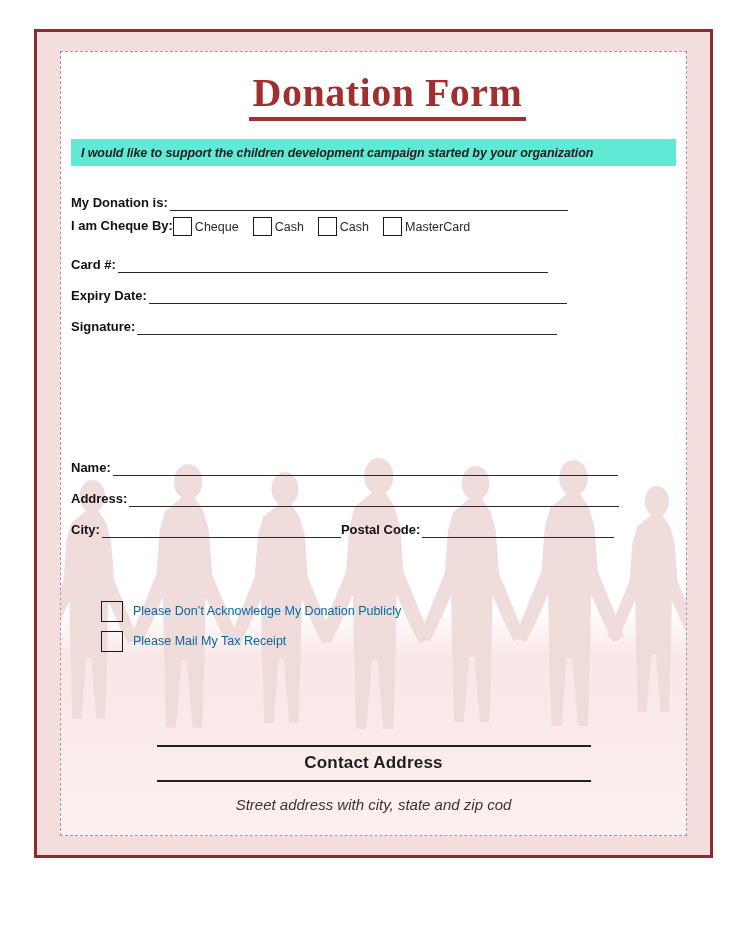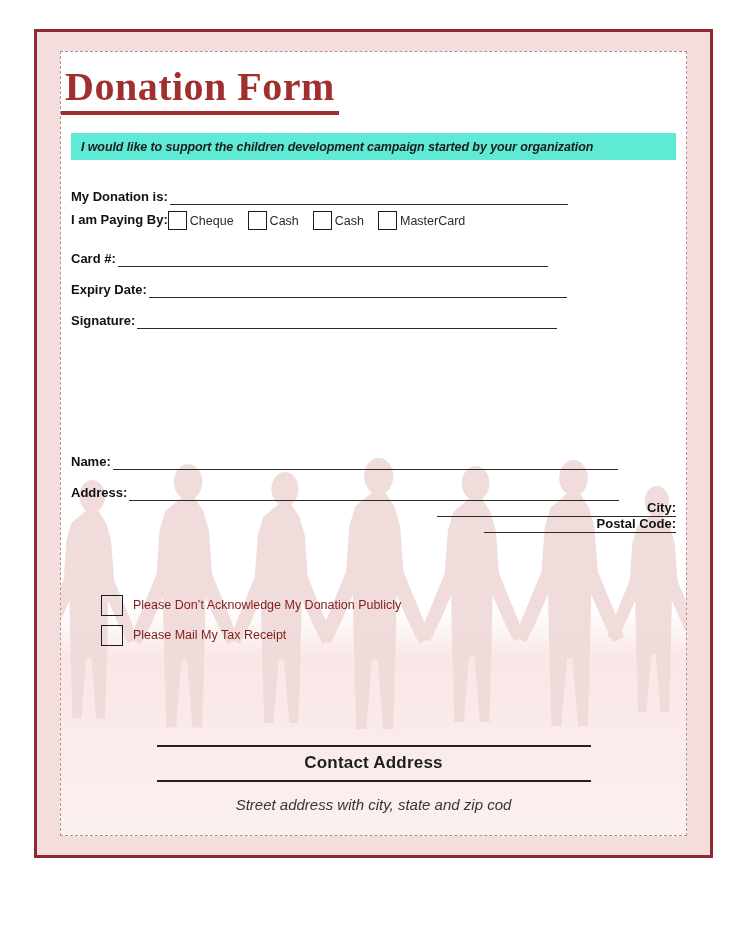--- a/index.html
+++ b/index.html
@@ -62,21 +62,23 @@
 
   
   .content {
     position: relative;
     z-index: 2;
     height: 100%;
   }
 
   
   .title-wrap {
-    padding-top: 14px;
+    text-align: center;
+    padding-top: 20px;
+    margin-left: 28px;
   }
   .title {
     display: inline-block;
     font-family: "Liberation Serif", serif;
     font-weight: bold;
     font-size: 40px;
     line-height: 1.05;
     color: #a03030;
     letter-spacing: 0.5px;
     padding: 0 4px 3px 4px;
@@ -166,21 +168,20 @@
   }
 
   
   .spacer { height: 110px; }
 
   
   .city-row {
     display: flex;
     align-items: flex-end;
     height: 31px;
-    flex-direction: column;
   }
   .postal-lbl {
     font-size: 13px;
     font-weight: bold;
     color: #111111;
     white-space: nowrap;
     line-height: 1;
     padding-bottom: 2px;
   }
 
@@ -189,21 +190,21 @@
     margin: 58px 0 0 30px;
   }
   .consent {
     display: flex;
     align-items: center;
     height: 30px;
   }
   .consent .cbox { width: 22px; height: 21px; }
   .consent-lbl {
     font-size: 12.5px;
-    color: #7f1d1d;
+    color: #0369a1;
     margin-left: 10px;
     white-space: nowrap;
   }
 
   
   .footer {
     position: absolute;
     left: 0;
     right: 0;
     bottom: 22px;
@@ -277,21 +278,21 @@
         </div>
 
         <div class="fields">
 
           <div class="row">
             <span class="lbl">My Donation is:</span>
             <span class="line line-donation"></span>
           </div>
 
           <div class="pay-row">
-            <span class="lbl">I am Paying By:</span>
+            <span class="lbl">I am Cheque By:</span>
             <span class="pay-opts">
               <span class="pay-opt">
                 <span class="cbox"></span>
                 <span class="opt-lbl">Cheque</span>
               </span>
               <span class="pay-opt">
                 <span class="cbox"></span>
                 <span class="opt-lbl">Cash</span>
               </span>
               <span class="pay-opt">

